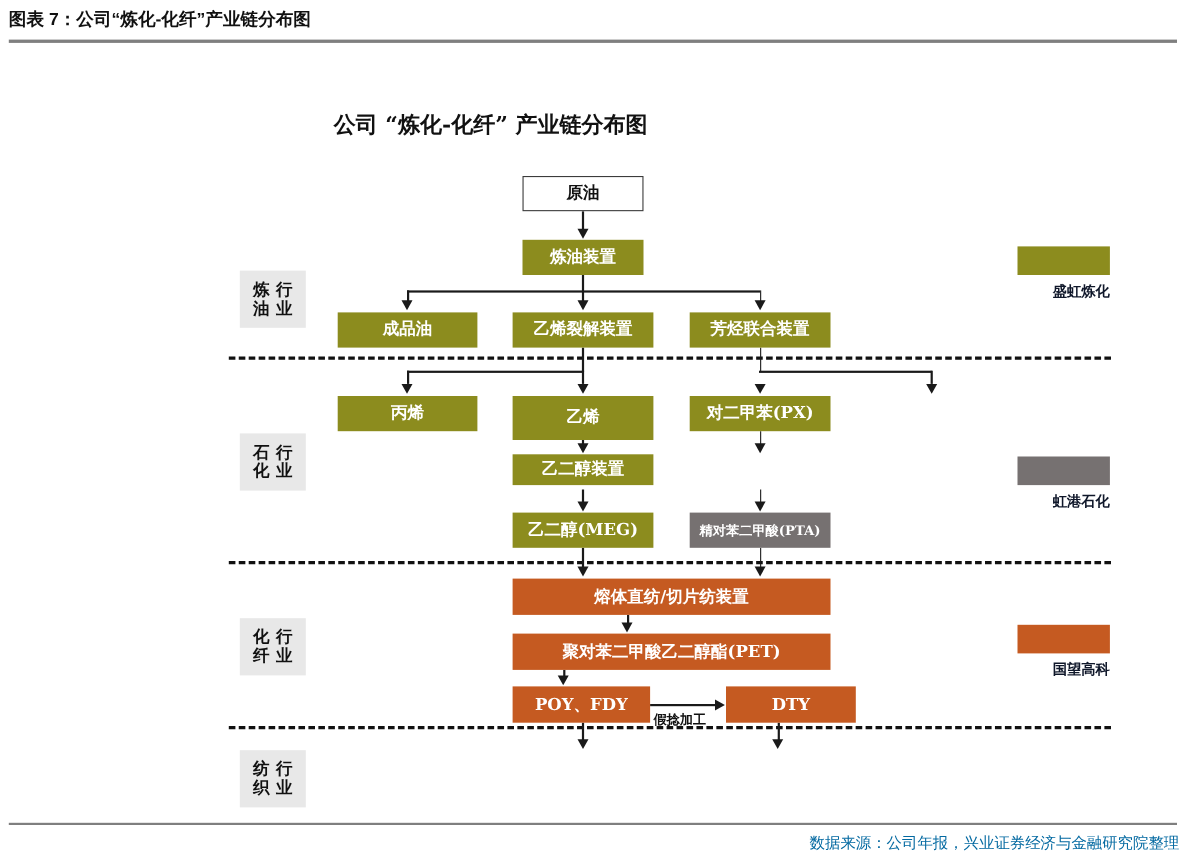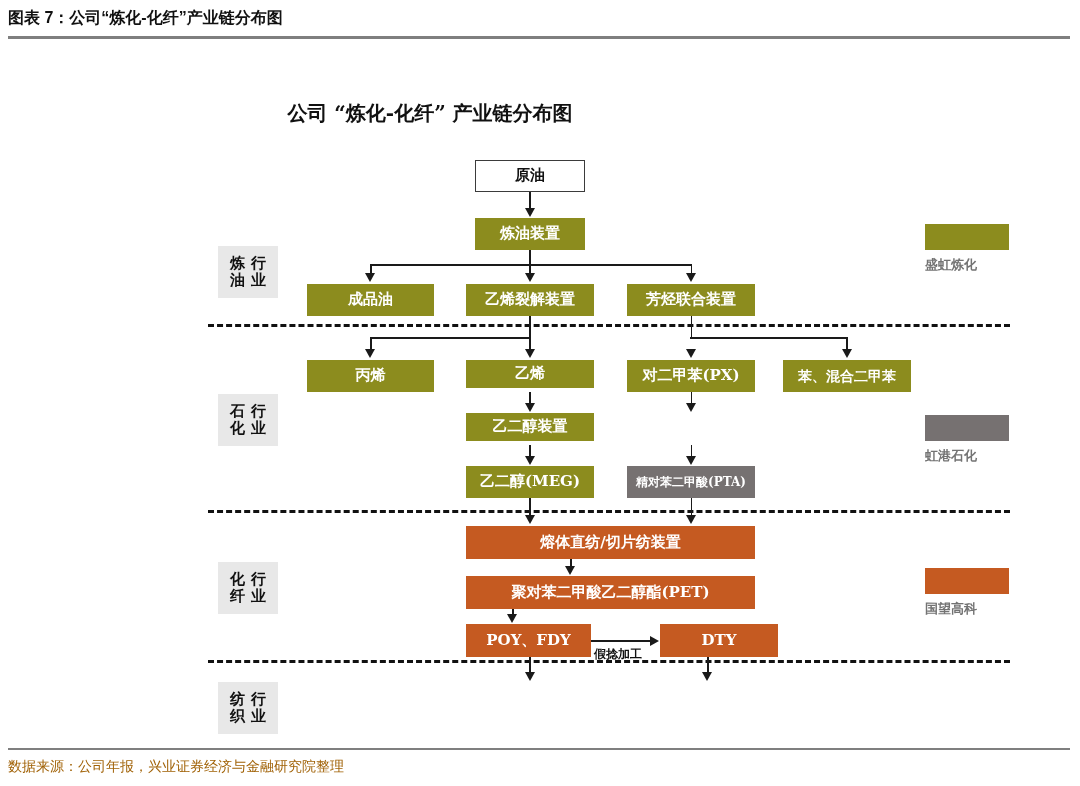--- a/index.html
+++ b/index.html
@@ -21,30 +21,30 @@
   .fig-rule{
     margin-top:7px;height:3px;width:1062px;
     background:#7f7f7f;
   }
 
   
   .fig-footer{
     position:absolute;left:8px;bottom:10px;width:1064px;
   }
   .foot-rule{height:2px;width:1062px;background:#7f7f7f;margin-bottom:8px;}
-  .foot-text{font-size:14px;color:#a16207;white-space:nowrap;}
+  .foot-text{font-size:14px;color:#0369a1;white-space:nowrap;text-align:right;}
 
   
   .canvas{
     position:absolute;left:0;top:60px;width:1080px;height:680px;
   }
   .chart-title{
     position:absolute;left:0;top:40px;width:860px;text-align:center;
     font-family:"DejaVu Serif","Liberation Serif",serif;
-    font-size:20px;font-weight:bold;color:#111;
+    font-size:20px;font-weight:bold;color:#111;padding-left:16px;
   }
 
   
   .node{
     position:absolute;box-sizing:border-box;
     display:flex;align-items:center;justify-content:center;
     font-family:"DejaVu Serif","Liberation Serif",serif;
     font-weight:bold;color:#ffffff;
     text-align:center;line-height:1.05;
     z-index:4;
@@ -67,23 +67,23 @@
   .rowlabel .col{
     display:flex;flex-direction:column;
     font-family:"DejaVu Serif","Liberation Serif",serif;
     font-size:15px;font-weight:bold;color:#111;line-height:1.12;
   }
 
   
   .legend-item{position:absolute;z-index:4;}
   .legend-swatch{width:84px;height:26px;}
   .legend-label{
-    margin-top:6px;text-align:left;width:84px;
-    font-family:"DejaVu Serif","Liberation Serif",serif;
-    font-size:13px;font-weight:bold;color:#737373;white-space:nowrap;
+    margin-top:6px;text-align:right;width:84px;
+    font-family:"DejaVu Serif","Liberation Serif",serif;
+    font-size:13px;font-weight:bold;color:#0f172a;white-space:nowrap;
   }
 
   
   .vline{position:absolute;background:#1a1a1a;width:1.6px;z-index:1;}
   .hline{position:absolute;background:#1a1a1a;height:1.6px;z-index:1;}
   .arrow-down{
     position:absolute;width:0;height:0;
     border-left:5.5px solid transparent;
     border-right:5.5px solid transparent;
     border-top:9px solid #1a1a1a;z-index:2;
@@ -174,23 +174,22 @@
 
   <div class="node n-white" style="left:475px;top:100px;width:110px;height:32px;font-size:15px;">原油</div>
 
   <div class="node n-olive" style="left:475px;top:158px;width:110px;height:32px;font-size:15px;">炼油装置</div>
 
   <div class="node n-olive" style="left:307px;top:224px;width:127px;height:32px;font-size:15px;">成品油</div>
   <div class="node n-olive" style="left:466px;top:224px;width:128px;height:32px;font-size:15px;">乙烯裂解装置</div>
   <div class="node n-olive" style="left:627px;top:224px;width:128px;height:32px;font-size:15px;">芳烃联合装置</div>
 
   <div class="node n-olive" style="left:307px;top:300px;width:127px;height:32px;font-size:15px;">丙烯</div>
-  <div class="node n-olive" style="left:466px;top:300px;width:128px;height:28px;font-size:15px;">乙烯</div>
+  <div class="node n-olive" style="left:466px;top:300px;width:128px;height:40px;font-size:15px;">乙烯</div>
   <div class="node n-olive" style="left:627px;top:300px;width:128px;height:32px;font-size:15px;">对二甲苯(PX)</div>
-  <div class="node n-olive" style="left:783px;top:300px;width:128px;height:32px;font-size:14px;">苯、混合二甲苯</div>
 
   <div class="node n-olive" style="left:466px;top:353px;width:128px;height:28px;font-size:15px;">乙二醇装置</div>
 
   <div class="node n-olive" style="left:466px;top:406px;width:128px;height:32px;font-size:15px;">乙二醇(MEG)</div>
   <div class="node n-gray" style="left:627px;top:406px;width:128px;height:32px;font-size:12px;">精对苯二甲酸(PTA)</div>
 
   <div class="node n-orange" style="left:466px;top:466px;width:289px;height:33px;font-size:15px;">熔体直纺/切片纺装置</div>
   <div class="node n-orange" style="left:466px;top:516px;width:289px;height:33px;font-size:15px;">聚对苯二甲酸乙二醇酯(PET)</div>
   <div class="node n-orange" style="left:466px;top:564px;width:125px;height:33px;font-size:15px;">POY、FDY</div>
   <div class="node n-orange" style="left:660px;top:564px;width:118px;height:33px;font-size:15px;">DTY</div>

